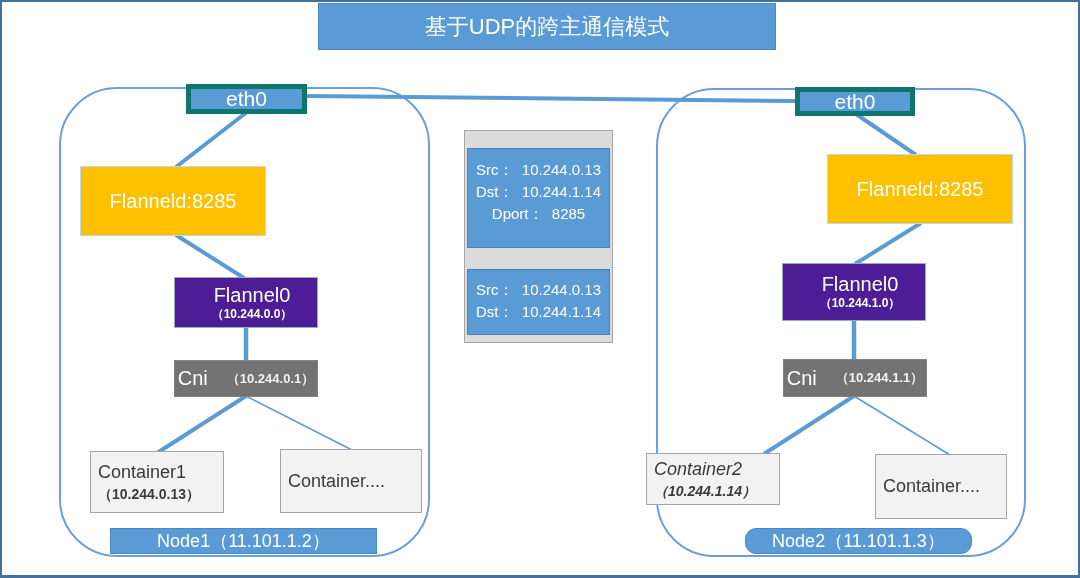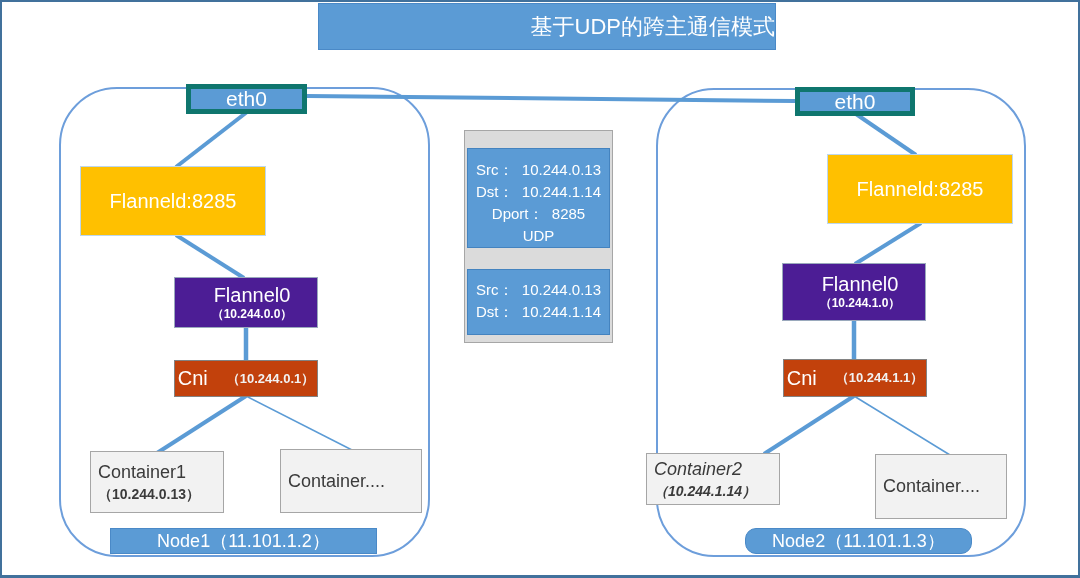--- a/index.html
+++ b/index.html
@@ -17,39 +17,39 @@
   .n0-eth{left:186px;top:84px;width:121px;height:30px;}
   .n1-eth{left:795px;top:87px;width:120px;height:29px;}
   .flanneld{background:#FFC000;border:1px solid #BDD7EE;color:#fff;font-size:20px;}
   .n0-flanneld{left:80px;top:166px;width:186px;height:70px;}
   .n1-flanneld{left:827px;top:154px;width:186px;height:70px;}
   .flannel0{background:#4c1d95;border:1px solid #9AA9BC;color:#fff;flex-direction:column;padding-left:12px;}
   .flannel0 .name{font-size:20px;line-height:23px;}
   .flannel0 .ip{font-size:12px;font-weight:bold;line-height:15px;}
   .n0-flannel0{left:174px;top:277px;width:144px;height:51px;}
   .n1-flannel0{left:782px;top:263px;width:144px;height:58px;}
-  .cni{background:#c2410c;border:1px solid #828282;color:#fff;}
+  .cni{background:#737373;border:1px solid #828282;color:#fff;}
   .cni .name{font-size:20px;}
   .cni .ip{font-size:13px;font-weight:bold;margin-left:19px;color:#F2F2F2;}
   .n0-cni{left:174px;top:360px;width:144px;height:37px;}
   .n1-cni{left:783px;top:359px;width:144px;height:38px;}
   .cbox{background:#F2F2F2;border:1px solid #A6A6A6;color:#3B3B3B;flex-direction:column;align-items:flex-start;padding-left:7px;}
   .cbox .name{font-size:18px;line-height:23px;}
   .cbox .ip{font-size:14px;font-weight:bold;line-height:20px;}
   .n0-c1{left:90px;top:451px;width:134px;height:62px;}
   .n0-cmore{left:280px;top:449px;width:142px;height:64px;}
   .n1-c1{left:646px;top:453px;width:134px;height:52px;font-style:italic;}
   .n1-cmore{left:875px;top:454px;width:132px;height:65px;}
   .banner{background:#5B9BD5;border:1px solid #4A89C7;color:#fff;font-size:18px;z-index:4;}
   .n0-banner{left:110px;top:528px;width:267px;height:26px;}
   .n1-banner{left:745px;top:528px;width:227px;height:26px;border-radius:11px;}
   .title-banner{
     position:absolute;left:318px;top:3px;width:458px;height:47px;background:#5B9BD5;
     border:1px solid #4A89C7;color:#fff;font-size:22px;display:flex;align-items:center;
-    justify-content:flex-end;z-index:5;box-sizing:border-box;
+    justify-content:center;z-index:5;box-sizing:border-box;
   }
   .packet-stack{position:absolute;left:464px;top:130px;width:149px;height:213px;background:#DBDBDB;border:1px solid #A6A6A6;z-index:3;box-sizing:border-box;}
   .pkt{position:absolute;left:2px;width:143px;background:#5B9BD5;border:1px solid #4483BF;color:#fff;text-align:center;box-sizing:border-box;}
   .pkt div{font-size:15px;line-height:22px;white-space:pre;}
   .pkt1{top:17px;height:100px;padding-top:10px;}
   .pkt2{top:138px;height:66px;padding-top:9px;}
 </style>
 </head>
 <body>
 
@@ -124,21 +124,20 @@
   </div>
   <div class="box banner n1-banner">
     <span>Node2（11.101.1.3）</span>
   </div>
 
   <div class="packet-stack">
     <div class="pkt pkt1">
       <div>Src：  10.244.0.13</div>
       <div>Dst：  10.244.1.14</div>
       <div>Dport：  8285</div>
-      <div>UDP</div>
     </div>
     <div class="pkt pkt2">
       <div>Src：  10.244.0.13</div>
       <div>Dst：  10.244.1.14</div>
     </div>
   </div>
 
   <div class="frame"></div>
 </div>
 

